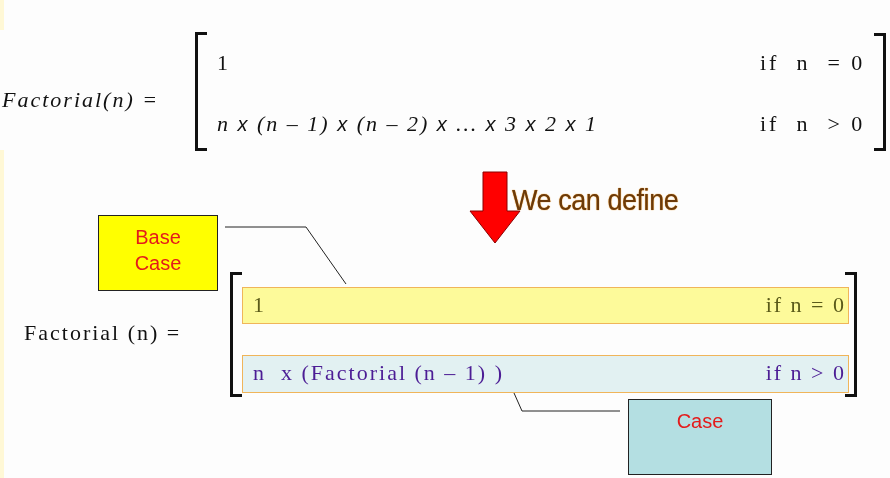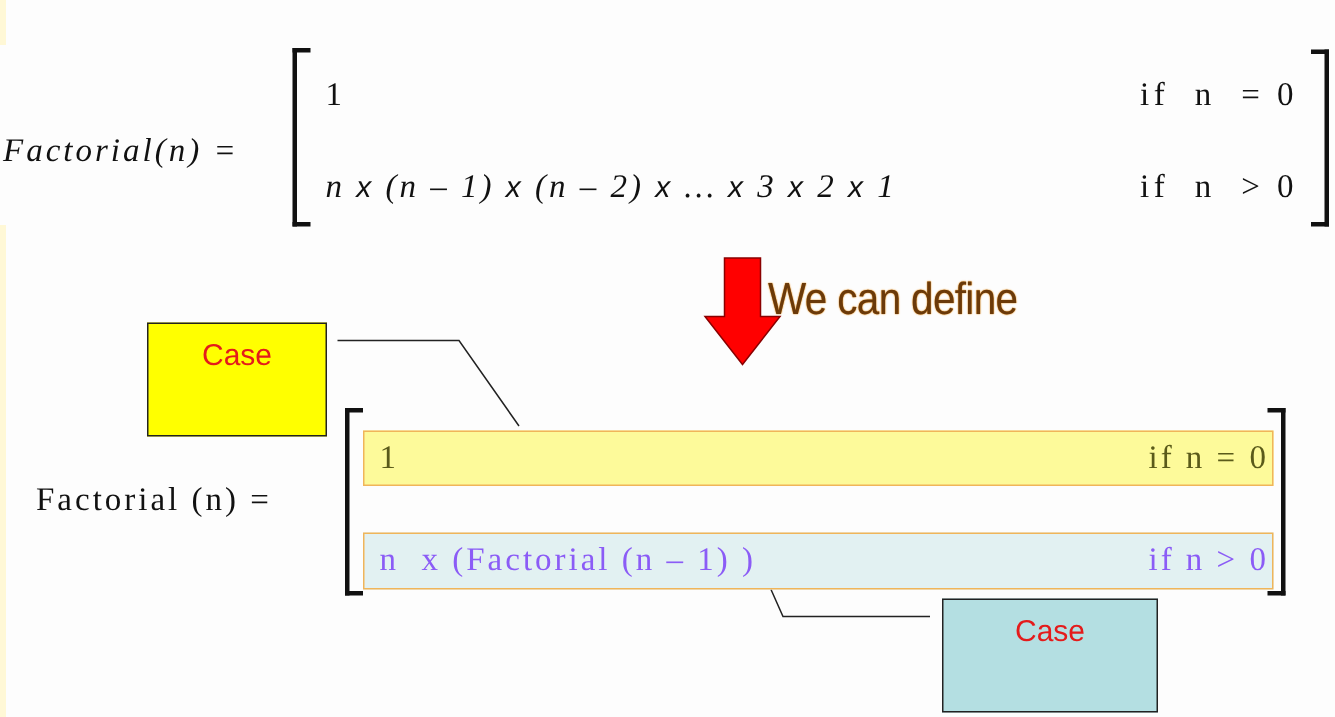--- a/index.html
+++ b/index.html
@@ -19,21 +19,21 @@
   .bracket-l, .bracket-r {
     position: absolute; border: 3px solid #111;
   }
   .bracket-l { border-right: none; width: 9px; }
   .bracket-r { border-left: none; width: 9px; }
   .row-box {
     position: absolute; border: 1.5px solid #f0b55a; box-sizing: border-box;
     font-size: 22px; line-height: 34px; letter-spacing: 2px;
   }
   .row-base { background: #fdfa9a; color: #5a5a1a; }
-  .row-general { background: #e2f1f2; color: #8b5cf6; }
+  .row-general { background: #e2f1f2; color: #4c1d95; }
   .row-left { position: absolute; left: 10px; top: 0; white-space: pre; }
   .row-right { position: absolute; right: 2px; top: 0; white-space: pre; }
   .callout {
     position: absolute; box-sizing: border-box; border: 1.5px solid #222;
     font-family: "Liberation Sans", sans-serif; font-size: 20px; line-height: 26px;
     color: #e41b1b; text-align: center; padding-top: 8px;
   }
   .callout-base { background: #ffff00; }
   .callout-general { background: #b4dfe2; }
   .define-text {
@@ -62,20 +62,21 @@
 <svg class="overlay" width="890" height="478">
   <polygon points="483,172 507,172 507,211 520,211 495,243 470,211 483,211" fill="#ff0000" stroke="#8a0000" stroke-width="1"></polygon>
 
   <polyline points="225,227 306,227 346,284" fill="none" stroke="#222" stroke-width="1"></polyline>
 
   <polyline points="514,393 522,411 620,411" fill="none" stroke="#222" stroke-width="1"></polyline>
 </svg>
 <div class="define-text" style="left:512px;top:183px;">We can define</div>
 
 <div class="callout callout-base" style="left:98px;top:215px;width:120px;height:76px;">
+  <div>Base</div>
   <div>Case</div>
 </div>
 <div class="callout callout-general" style="left:628px;top:399px;width:144px;height:76px;">
   <div>Case</div>
 </div>
 
 <div>
   <div class="abs serif eq-text" style="left:24px;top:320px;">Factorial (n) =</div>
   <div class="bracket-l" style="left:230px;top:272px;height:119px;"></div>
   <div class="row-box row-base" style="left:242px;top:287px;width:607px;height:37px;">

